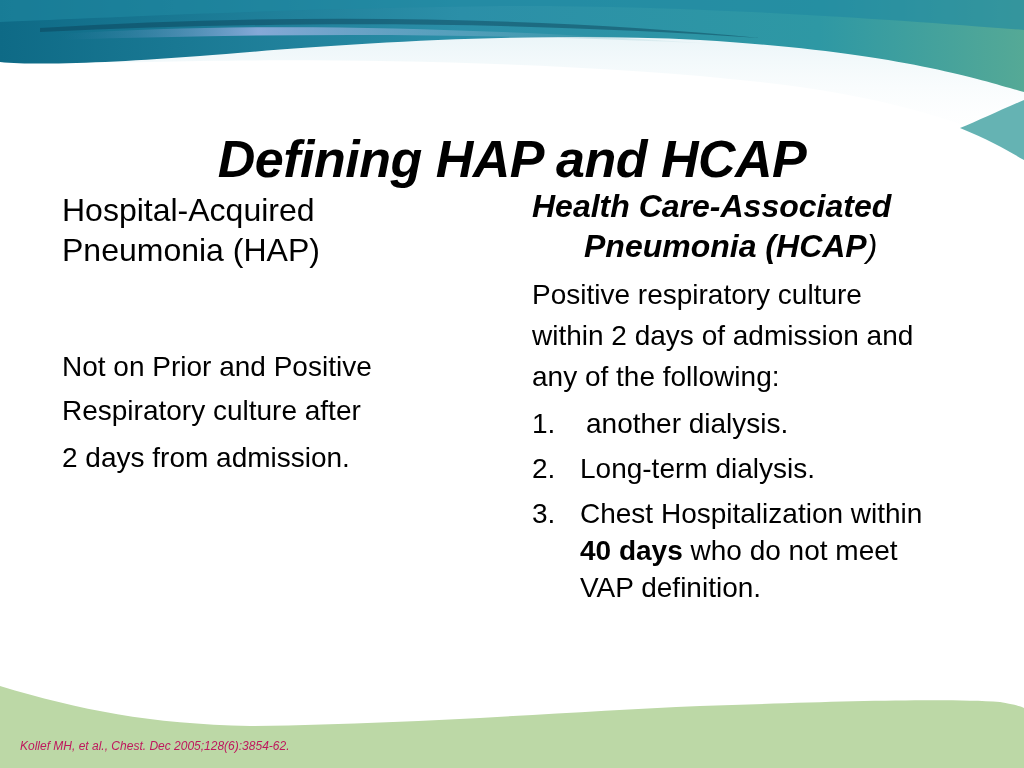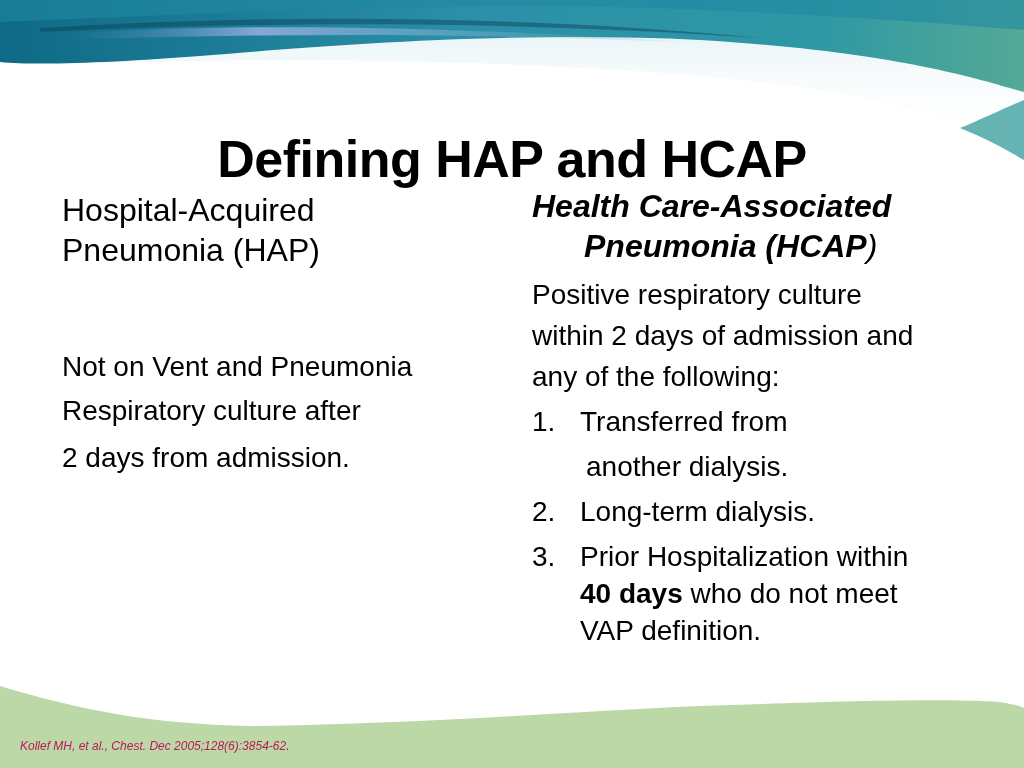--- a/index.html
+++ b/index.html
@@ -6,21 +6,21 @@
   body {
     width: 1024px; height: 768px; overflow: hidden; position: relative;
     background: #ffffff;
     font-family: "Liberation Sans", sans-serif;
     color: #000;
   }
   .bg-top { position: absolute; left: 0; top: 0; width: 1024px; height: 240px; z-index: 0; }
   .bg-bottom { position: absolute; left: 0; top: 660px; width: 1024px; height: 108px; z-index: 0; }
   .slide-title {
     position: absolute; left: 0; top: 94px; width: 1024px; text-align: center;
-    font-size: 52px; font-weight: bold; letter-spacing: -0.5px; z-index: 2;
+    font-size: 52px; font-weight: bold; letter-spacing: -0.5px; z-index: 2; font-style: italic;
   }
   .col-left { position: absolute; left: 62px; top: 190px; width: 400px; z-index: 2; }
   .col-right { position: absolute; left: 532px; top: 186px; width: 480px; z-index: 2; }
   .hap-heading { font-size: 32px; font-weight: normal; line-height: 40px; }
   .hap-body { margin-top: 77px; font-size: 28px; line-height: 47px; }
   .hap-body .l1 { line-height: 40px; }
   .hcap-heading { font-size: 32px; font-weight: bold; line-height: 40px; font-style: italic; }
   .hcap-heading .line2 { padding-left: 52px; }
   .hcap-heading .paren { font-weight: normal; }
   .hcap-intro { margin-top: 8px; font-size: 28px; line-height: 41px; }
@@ -69,48 +69,47 @@
 </svg>
 
 <h1 class="slide-title">Defining HAP and HCAP</h1>
 
 <div class="col-left">
   <div class="hap-heading">
     <div>Hospital-Acquired</div>
     <div>Pneumonia (HAP)</div>
   </div>
   <div class="hap-body">
-    <div class="l1">Not on Vent and Pneumonia</div>
+    <div class="l1">Not on Prior and Positive</div>
     <div>Respiratory culture after</div>
     <div>2 days from admission.</div>
   </div>
 </div>
 
 <div class="col-right">
   <div class="hcap-heading">
     <div>Health Care-Associated</div>
     <div class="line2"><span>Pneumonia (HCAP</span><span class="paren">)</span></div>
   </div>
   <div class="hcap-intro">
     <div>Positive respiratory culture</div>
     <div>within 2 days of admission and</div>
     <div>any of the following:</div>
   </div>
   <div class="hcap-list">
     <div class="item item1">
       <span class="num">1.</span>
-      <span>Transferred from</span>
       <span class="cont">another dialysis.</span>
     </div>
     <div class="item">
       <span class="num">2.</span>
       <span>Long-term dialysis.</span>
     </div>
     <div class="item item3">
       <span class="num">3.</span>
-      <div>Prior Hospitalization within</div>
+      <div>Chest Hospitalization within</div>
       <div><b>40 days</b><span> who do not meet</span></div>
       <div>VAP definition.</div>
     </div>
   </div>
 </div>
 
 <div class="footer-citation">Kollef MH, et al., Chest. Dec 2005;128(6):3854-62.</div>
 
 </body></html>

